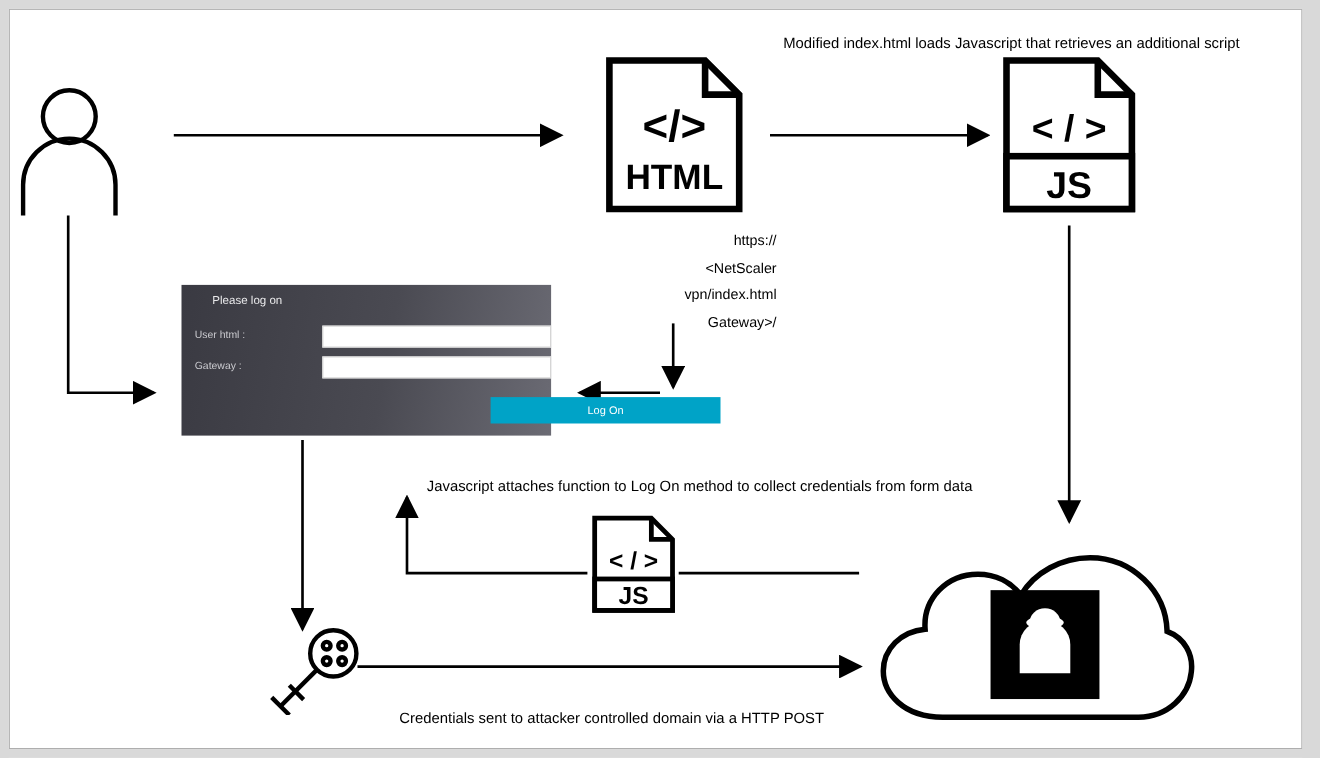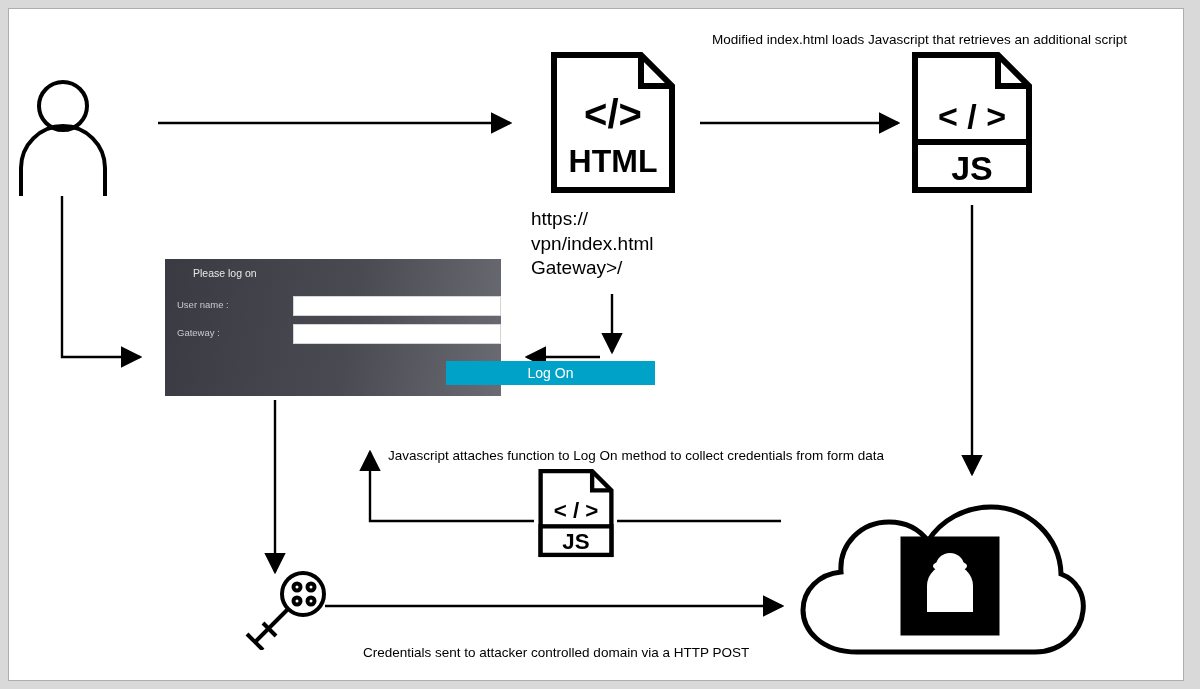--- a/index.html
+++ b/index.html
@@ -56,30 +56,30 @@
     pointer-events: none;
   }
   .caption {
     position: absolute;
     font-weight: normal;
     font-size: 13.5px;
     color: #000000;
     white-space: nowrap;
   }
   #caption-top { left: 712px; top: 32px; }
-  #caption-js  { left: 388px; top: 448px; }
+  #caption-js  { left: 388px; top: 434px; }
   #caption-creds { left: 315px; top: 645px; margin-left: 48px; }
 
   .url-label {
     position: absolute;
-    left: 531px;
+    left: 520px;
     top: 207px;
     width: 186px;
-    text-align: left;
-    font-size: 19px;
+    text-align: right;
+    font-size: 13px;
     line-height: 24.5px;
     color: #000000;
   }
 
   
   #login-panel {
     position: absolute;
     left: 165px;
     top: 259px;
     width: 336px;
@@ -119,21 +119,21 @@
     box-sizing: border-box;
   }
   #logon-button {
     position: absolute;
     left: 281px;
     top: 102px;
     width: 209px;
     height: 24px;
     background: #00a3c7;
     color: #ffffff;
-    font-size: 14px;
+    font-size: 10px;
     display: flex;
     align-items: center;
     justify-content: center;
     border: none;
     font-family: "Liberation Sans", sans-serif;
   }
   
   .icon-wrap { position: absolute; }
   #icon-person { left: 18px; top: 78px; }
   #icon-html   { left: 549px; top: 50px; }
@@ -240,33 +240,34 @@
         <ellipse cx="155" cy="66" rx="17" ry="6"></ellipse>
         <path d="M141,66 a14,13 0 0 1 28,0 z"></path>
         <path d="M132,86 a23,22 0 0 1 46,0 v26 h-46 z"></path>
       </g>
       <rect x="107" y="38" width="96" height="96" fill="none" stroke="#000" stroke-width="3"></rect>
     </svg>
   </div>
 
   <div class="url-label">
     <div>https://</div>
+    <div>&lt;NetScaler</div>
     <div>vpn/index.html</div>
     <div>Gateway&gt;/</div>
   </div>
 
   <div class="caption" id="caption-top">Modified index.html loads Javascript that retrieves an additional script</div>
   <div class="caption" id="caption-js">Javascript attaches function to Log On method to collect credentials from form data</div>
   <div class="caption" id="caption-creds">Credentials sent to attacker controlled domain via a HTTP POST</div>
 
   <div id="login-panel">
     <div id="login-title">Please log on</div>
 
     <div class="login-row" id="row-user">
-      <span class="login-label">User name :</span>
+      <span class="login-label">User html :</span>
       <input class="login-input" type="text" placeholder="" style="">
     </div>
 
     <div class="login-row" id="row-pass">
       <span class="login-label">Gateway :</span>
       <input class="login-input" type="password" placeholder="" style="">
     </div>
 
     <button id="logon-button">Log On</button>
   </div>

